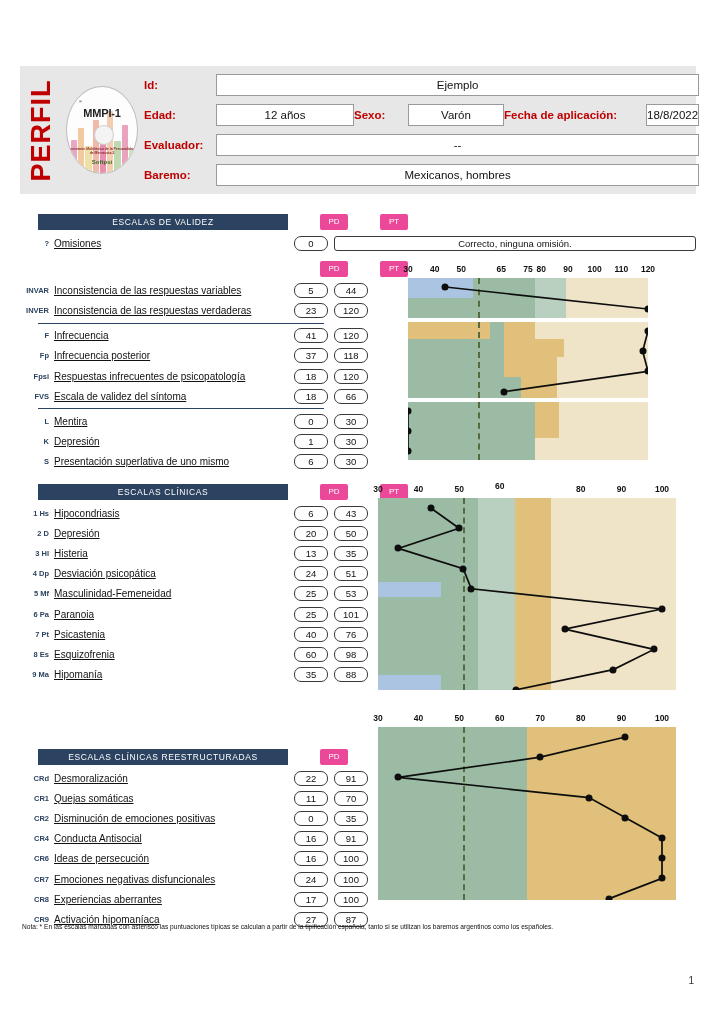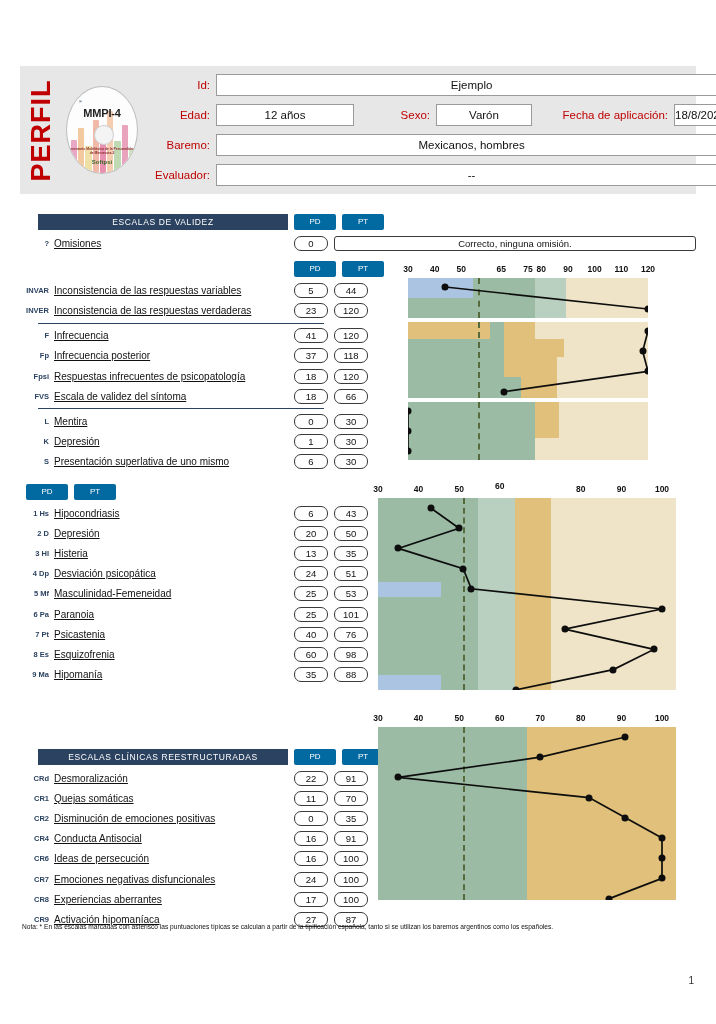--- a/index.html
+++ b/index.html
@@ -51,43 +51,43 @@
     position:absolute; left:12px; top:12px; font-size:4px; color:#2b4a6f; font-weight:bold;
   }
   .cd-sub { position:absolute; left:0; right:0; top:60px; text-align:center; font-size:3.4px; color:#8a2b2b; font-weight:bold; line-height:1.3;}
   .cd-soft { position:absolute; left:0; right:0; top:72px; text-align:center; font-size:6px; color:#3b6b2a; font-weight:bold;}
   .cd-hole { position:absolute; left:27px; top:38px; width:20px; height:20px; border-radius:50%; background:#f4f4f4; border:1px solid #ccc;}
 
   .hdr-fields { flex:1 1 auto; padding:6px 10px 6px 4px; }
   .hdr-row { display:flex; align-items:center; height:26px; margin-bottom:4px; }
   .hdr-row:last-child { margin-bottom:0; }
   .hdr-label {
-    font-size:11.5px; font-weight:normal; color:#c00000;
-    text-align:right; padding-right:6px; white-space:nowrap;
+    font-size:11.5px; font-weight:bold; color:#c00000;
+    padding-right:6px; white-space:nowrap;
   }
   .hdr-box {
     background:#ffffff; border:1px solid #9a9a9a;
     height:22px; line-height:20px;
     font-size:11.5px; text-align:center; color:#111;
     overflow:hidden; white-space:nowrap;
   }
 
   
   .section { position:absolute; left:20px; }
-  .sec-hdr { display:flex; align-items:flex-end; height:16px; margin-bottom:3px; }
+  .sec-hdr { display:flex; align-items:flex-end; height:16px; margin-bottom:3px;gap:26px; }
   .sec-hdr-title {
     background:#2b4260; color:#ffffff;
     font-size:8.5px; letter-spacing:0.6px;
     height:16px; line-height:16px; text-align:center;
     width:250px; margin-left:18px;
   }
   .pd-pt-hdr {
-    background:#0369a1; color:#ffffff;
+    background:#ec4899; color:#ffffff;
     font-size:8px; height:16px; line-height:16px;
-    width:42px; text-align:center; margin-left:6px;
+    width:28px; text-align:center; margin-left:6px;
     border-radius:2px;
   }
   .row {
     display:flex; align-items:center; height:20.2px;
   }
   .row-abbr {
     width:34px; text-align:right; padding-right:5px;
     font-size:7.5px; color:#2b4260; font-weight:bold;
     white-space:nowrap;
   }
@@ -152,47 +152,47 @@
         <i style="height:62%;background:#f3c9a0"></i>
         <i style="height:38%;background:#efe0a8"></i>
         <i style="height:74%;background:#f0b9a8"></i>
         <i style="height:54%;background:#e891ae"></i>
         <i style="height:86%;background:#f5cdb0"></i>
         <i style="height:44%;background:#bfd9b2"></i>
         <i style="height:66%;background:#e9a3bd"></i>
         <i style="height:34%;background:#cfe2c2"></i>
       </div>
       <div class="cd-reg">®</div>
-      <div class="cd-title">MMPI-4</div>
+      <div class="cd-title">MMPI-1</div>
       <div class="cd-hole"></div>
       <div class="cd-sub">Inventario Multifásico de la Personalidad de Minnesota-2</div>
       <div class="cd-soft">Softpsi</div>
     </div>
   </div>
 
   <div class="hdr-fields">
     <div class="hdr-row">
       <div class="hdr-label" style="width:72px">Id:</div>
       <div class="hdr-box" style="flex:1">Ejemplo</div>
     </div>
     <div class="hdr-row">
       <div class="hdr-label" style="width:72px">Edad:</div>
       <div class="hdr-box" style="width:138px">12 años</div>
-      <div class="hdr-label" style="width:82px">Sexo:</div>
+      <div class="hdr-label" style="width:54px">Sexo:</div>
       <div class="hdr-box" style="width:96px">Varón</div>
       <div class="hdr-label" style="width:142px">Fecha de aplicación:</div>
       <div class="hdr-box" style="flex:1">18/8/2022</div>
     </div>
     <div class="hdr-row">
+      <div class="hdr-label" style="width:72px">Evaluador:</div>
+      <div class="hdr-box" style="flex:1">--</div>
+    </div>
+    <div class="hdr-row">
       <div class="hdr-label" style="width:72px">Baremo:</div>
       <div class="hdr-box" style="flex:1">Mexicanos, hombres</div>
-    </div>
-    <div class="hdr-row">
-      <div class="hdr-label" style="width:72px">Evaluador:</div>
-      <div class="hdr-box" style="flex:1">--</div>
     </div>
   </div>
 </div>
 
 <div class="section" style="top:214px;">
   <div class="sec-hdr">
     <div class="sec-hdr-title">ESCALAS DE VALIDEZ</div>
     <div class="pd-pt-hdr">PD</div>
     <div class="pd-pt-hdr">PT</div>
   </div>
@@ -330,20 +330,21 @@
         <polyline points="0,9 0,29.2 0,49.4" fill="none" stroke="#0d0d0d" stroke-width="1.7"></polyline>
       </svg>
   <div class="dot" title="30" style="left: 0px; top: 9px;"></div>
       <div class="dot" title="30" style="left: 0px; top: 29.2px;"></div>
       <div class="dot" title="30" style="left: 0px; top: 49.4px;"></div>
     </div>
 </div>
 
 <div class="section" style="top:484px;">
   <div class="sec-hdr">
+    <div class="sec-hdr-title">ESCALAS CLÍNICAS</div>
     <div class="pd-pt-hdr">PD</div>
     <div class="pd-pt-hdr">PT</div>
   </div>
   <div id="clinical-rows">
       <div class="row">
         <div class="row-abbr">1 Hs</div>
         <div class="row-name">Hipocondriasis</div>
         <div class="cellbox">6</div>
         <div class="cellbox">43</div>
       </div>

